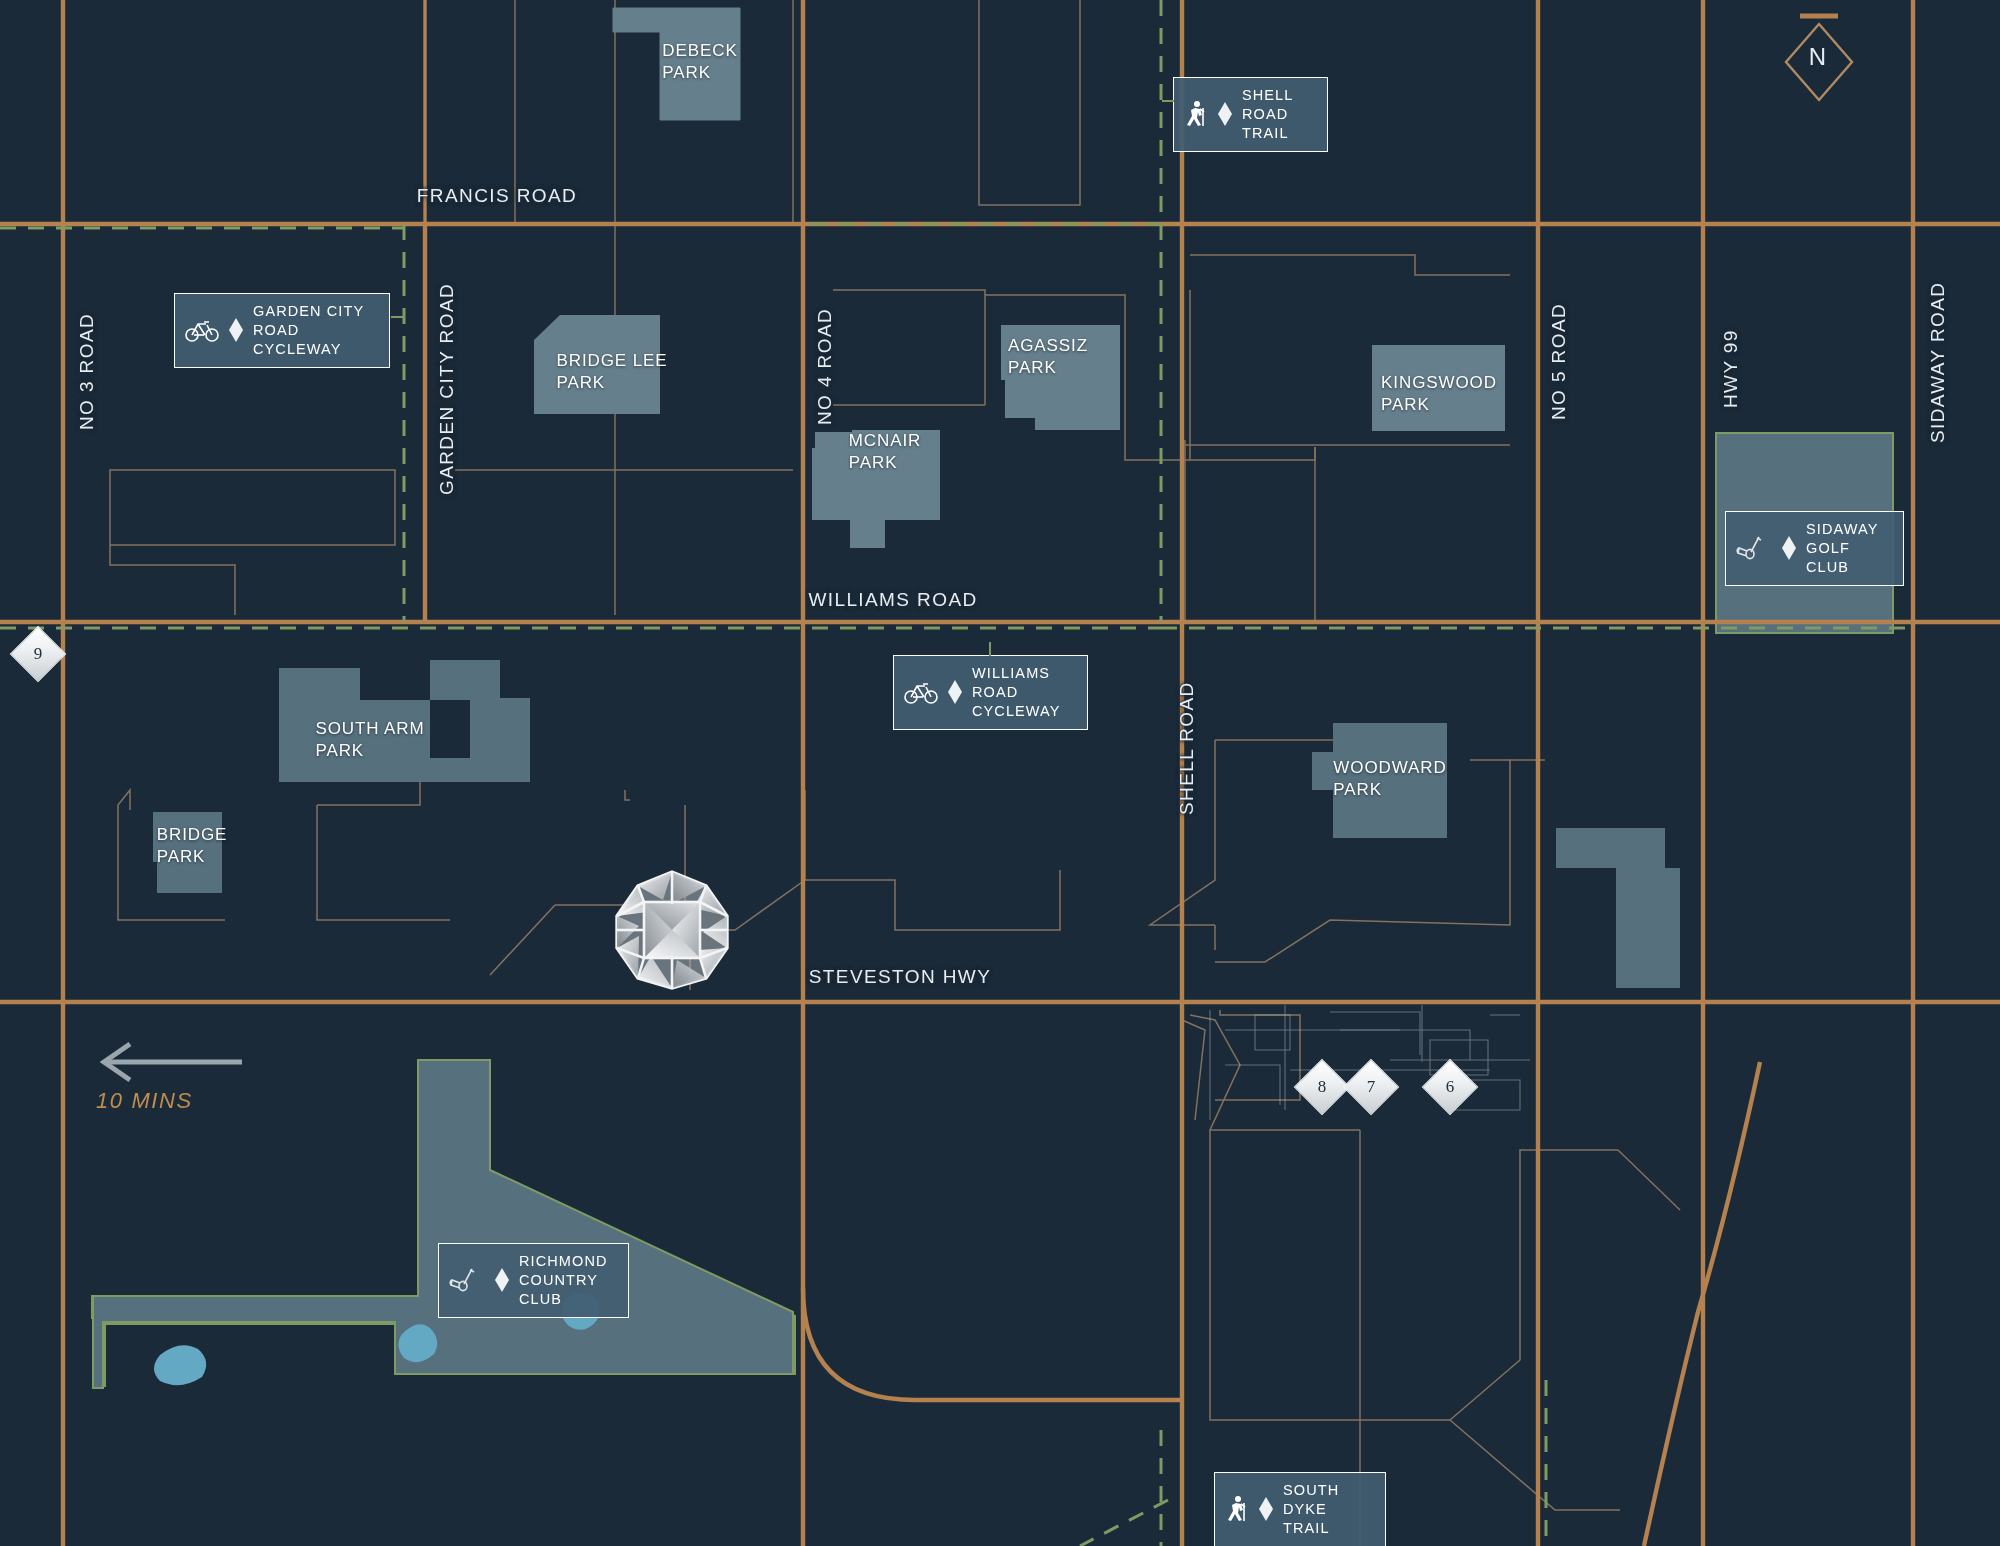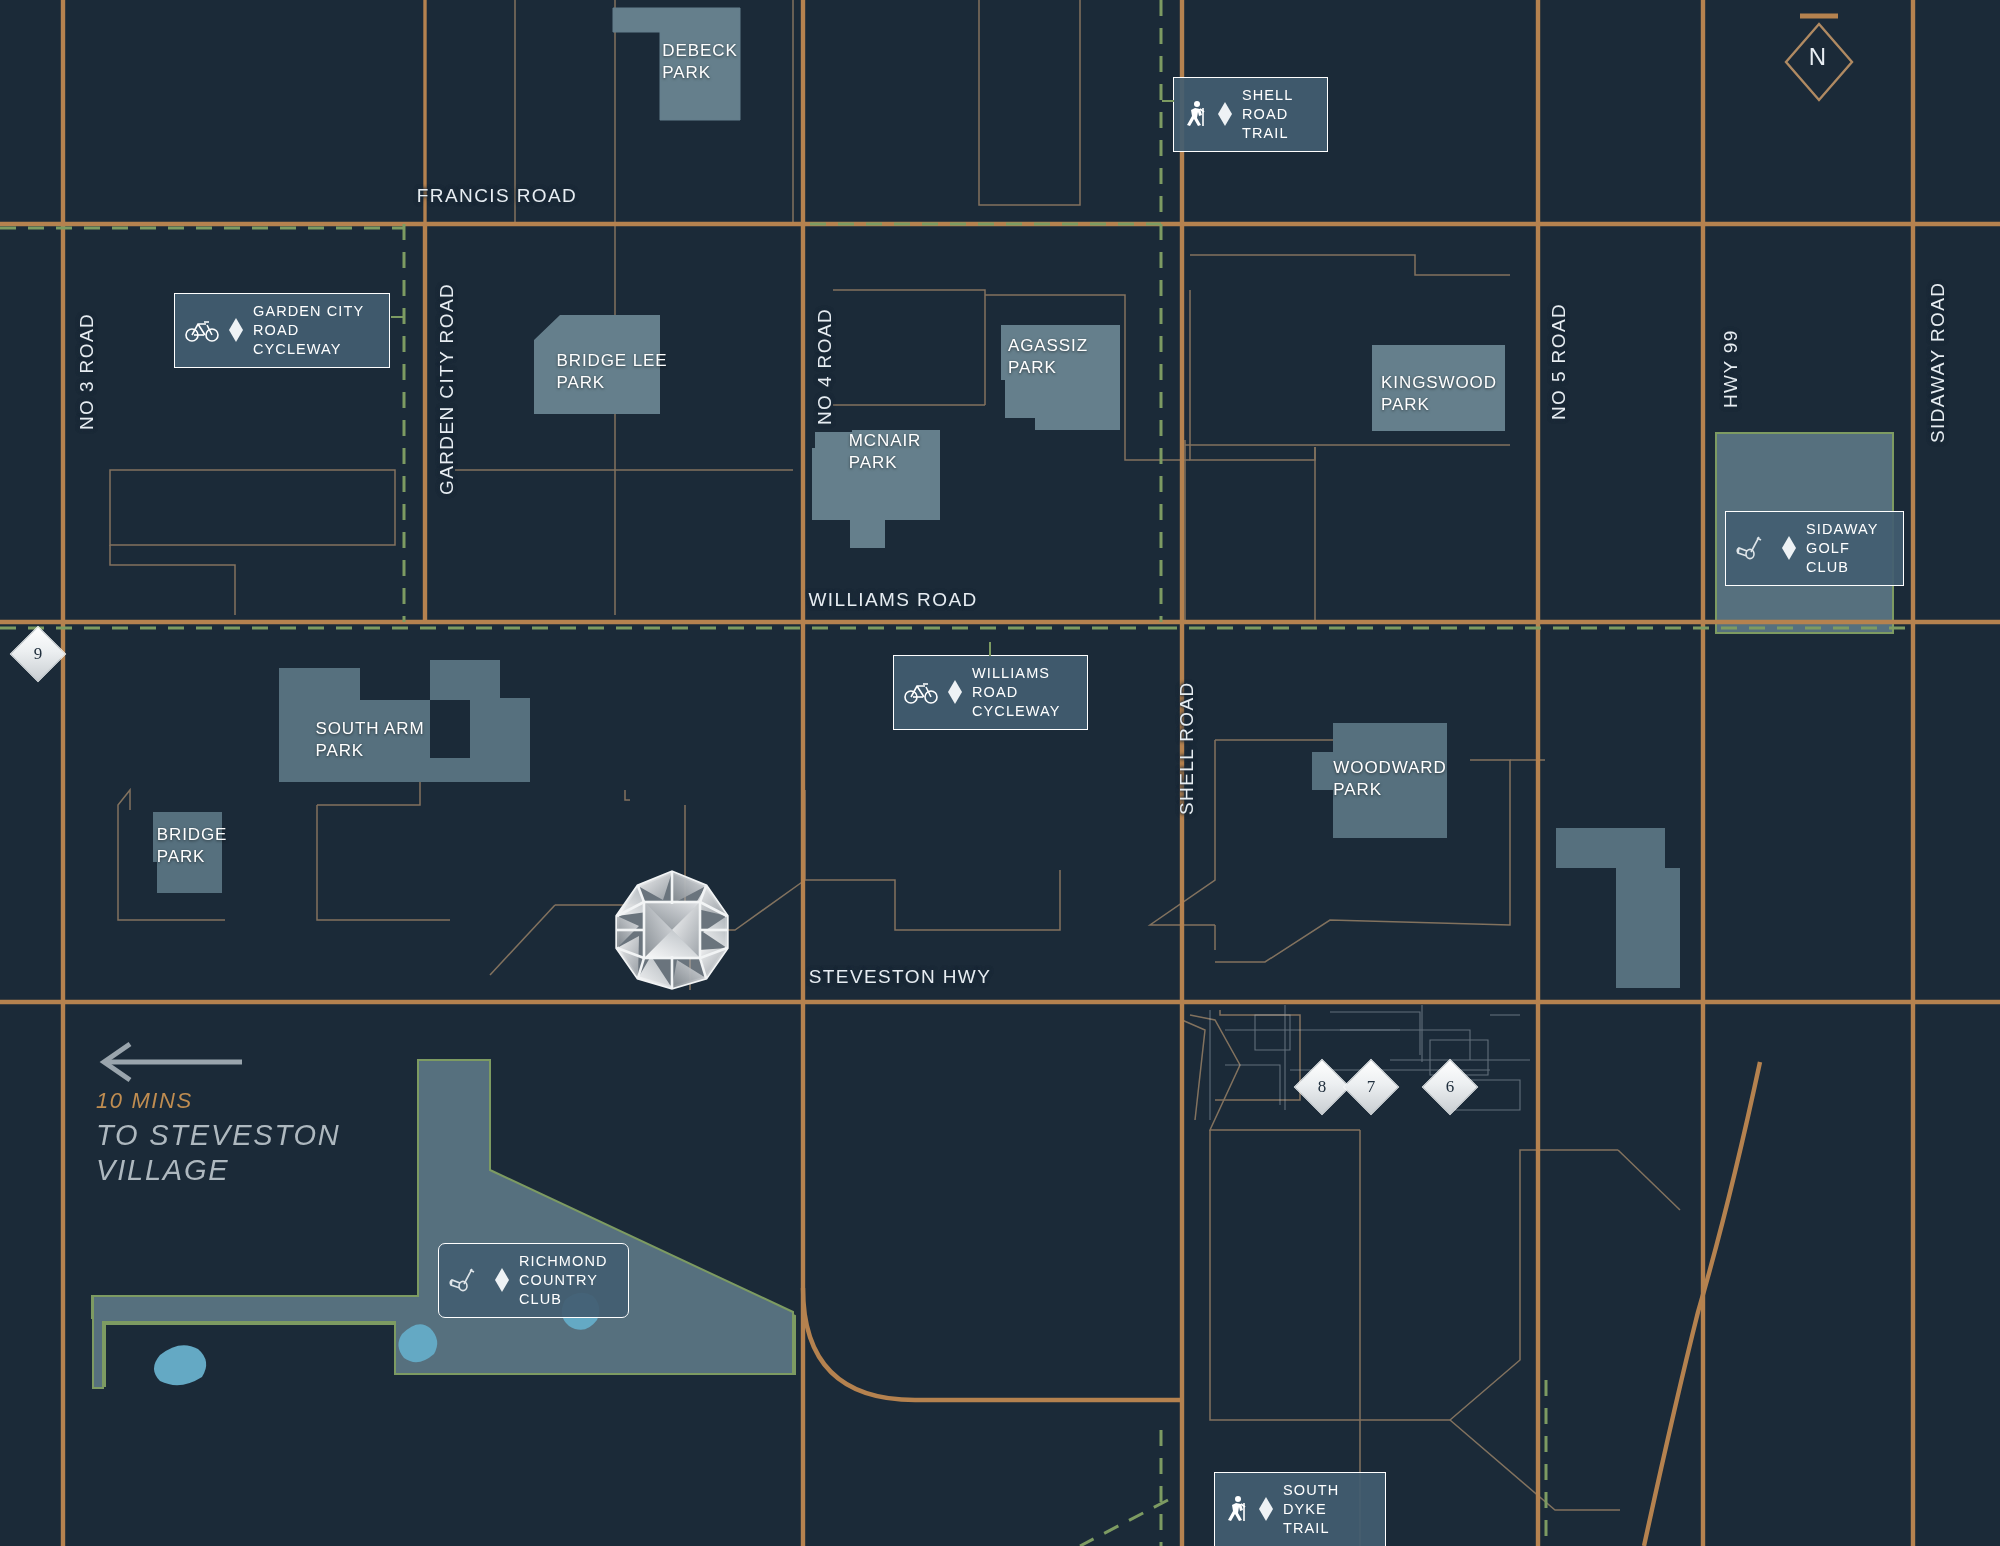--- a/index.html
+++ b/index.html
@@ -305,22 +305,20 @@
     </g>
   </svg>
 
   <div id="compass">
     <div class="n-letter">N</div>
   </div>
 
   <div id="dir-block">
     <div style="height:48px"></div>
     <div id="dir-mins">10 MINS</div>
-    <div id="dir-dest">TO STEVESTON
-VILLAGE</div>
   </div>
 
   <div id="layer-road-labels">
       <div class="road-label" style="left: 497px; top: 196px; transform: translate(-50%, -50%);">FRANCIS ROAD</div>
       <div class="road-label" style="left: 893px; top: 600px; transform: translate(-50%, -50%);">WILLIAMS ROAD</div>
       <div class="road-label" style="left: 900px; top: 977px; transform: translate(-50%, -50%);">STEVESTON HWY</div>
       <div class="road-label vert" style="left: 76px; top: 430px;">NO 3 ROAD</div>
       <div class="road-label vert" style="left: 436px; top: 495px;">GARDEN CITY ROAD</div>
       <div class="road-label vert" style="left: 814px; top: 425px;">NO 4 ROAD</div>
       <div class="road-label vert" style="left: 1548px; top: 420px;">NO 5 ROAD</div>
@@ -406,21 +404,21 @@
             <path d="M9 17 H19"></path>
           </g>
         </svg>
         <svg class="chip-dia" width="16" height="28" viewBox="0 0 16 28">
           <polygon points="8,2 15,14 8,26 1,14" fill="#eef2f5"></polygon>
         </svg>
         <div class="chip-txt">WILLIAMS ROAD
 CYCLEWAY</div>
         <div class="chip-stem" style="left: 95px; top: -14px; width: 2px; height: 14px;"></div>
       </div>
-      <div class="chip" style="left: 438px; top: 1243px; width: 191px; min-height: 47px; border-radius: 7px;">
+      <div class="chip" style="left: 438px; top: 1243px; width: 191px; min-height: 47px;">
         <svg class="chip-ico" width="36" height="26" viewBox="0 0 36 26">
           <g fill="none" stroke="#dfe5e9" stroke-width="1.6">
             <path d="M23 2 L15 17"></path>
             <ellipse cx="14" cy="19" rx="4" ry="4.6"></ellipse>
             <path d="M11 16 L3 13 Q0 15 2 18 L11 21"></path>
             <path d="M3 13 L2 18"></path>
             <path d="M21 3 L25 5"></path>
           </g>
         </svg>
         <svg class="chip-dia" width="16" height="28" viewBox="0 0 16 28">

